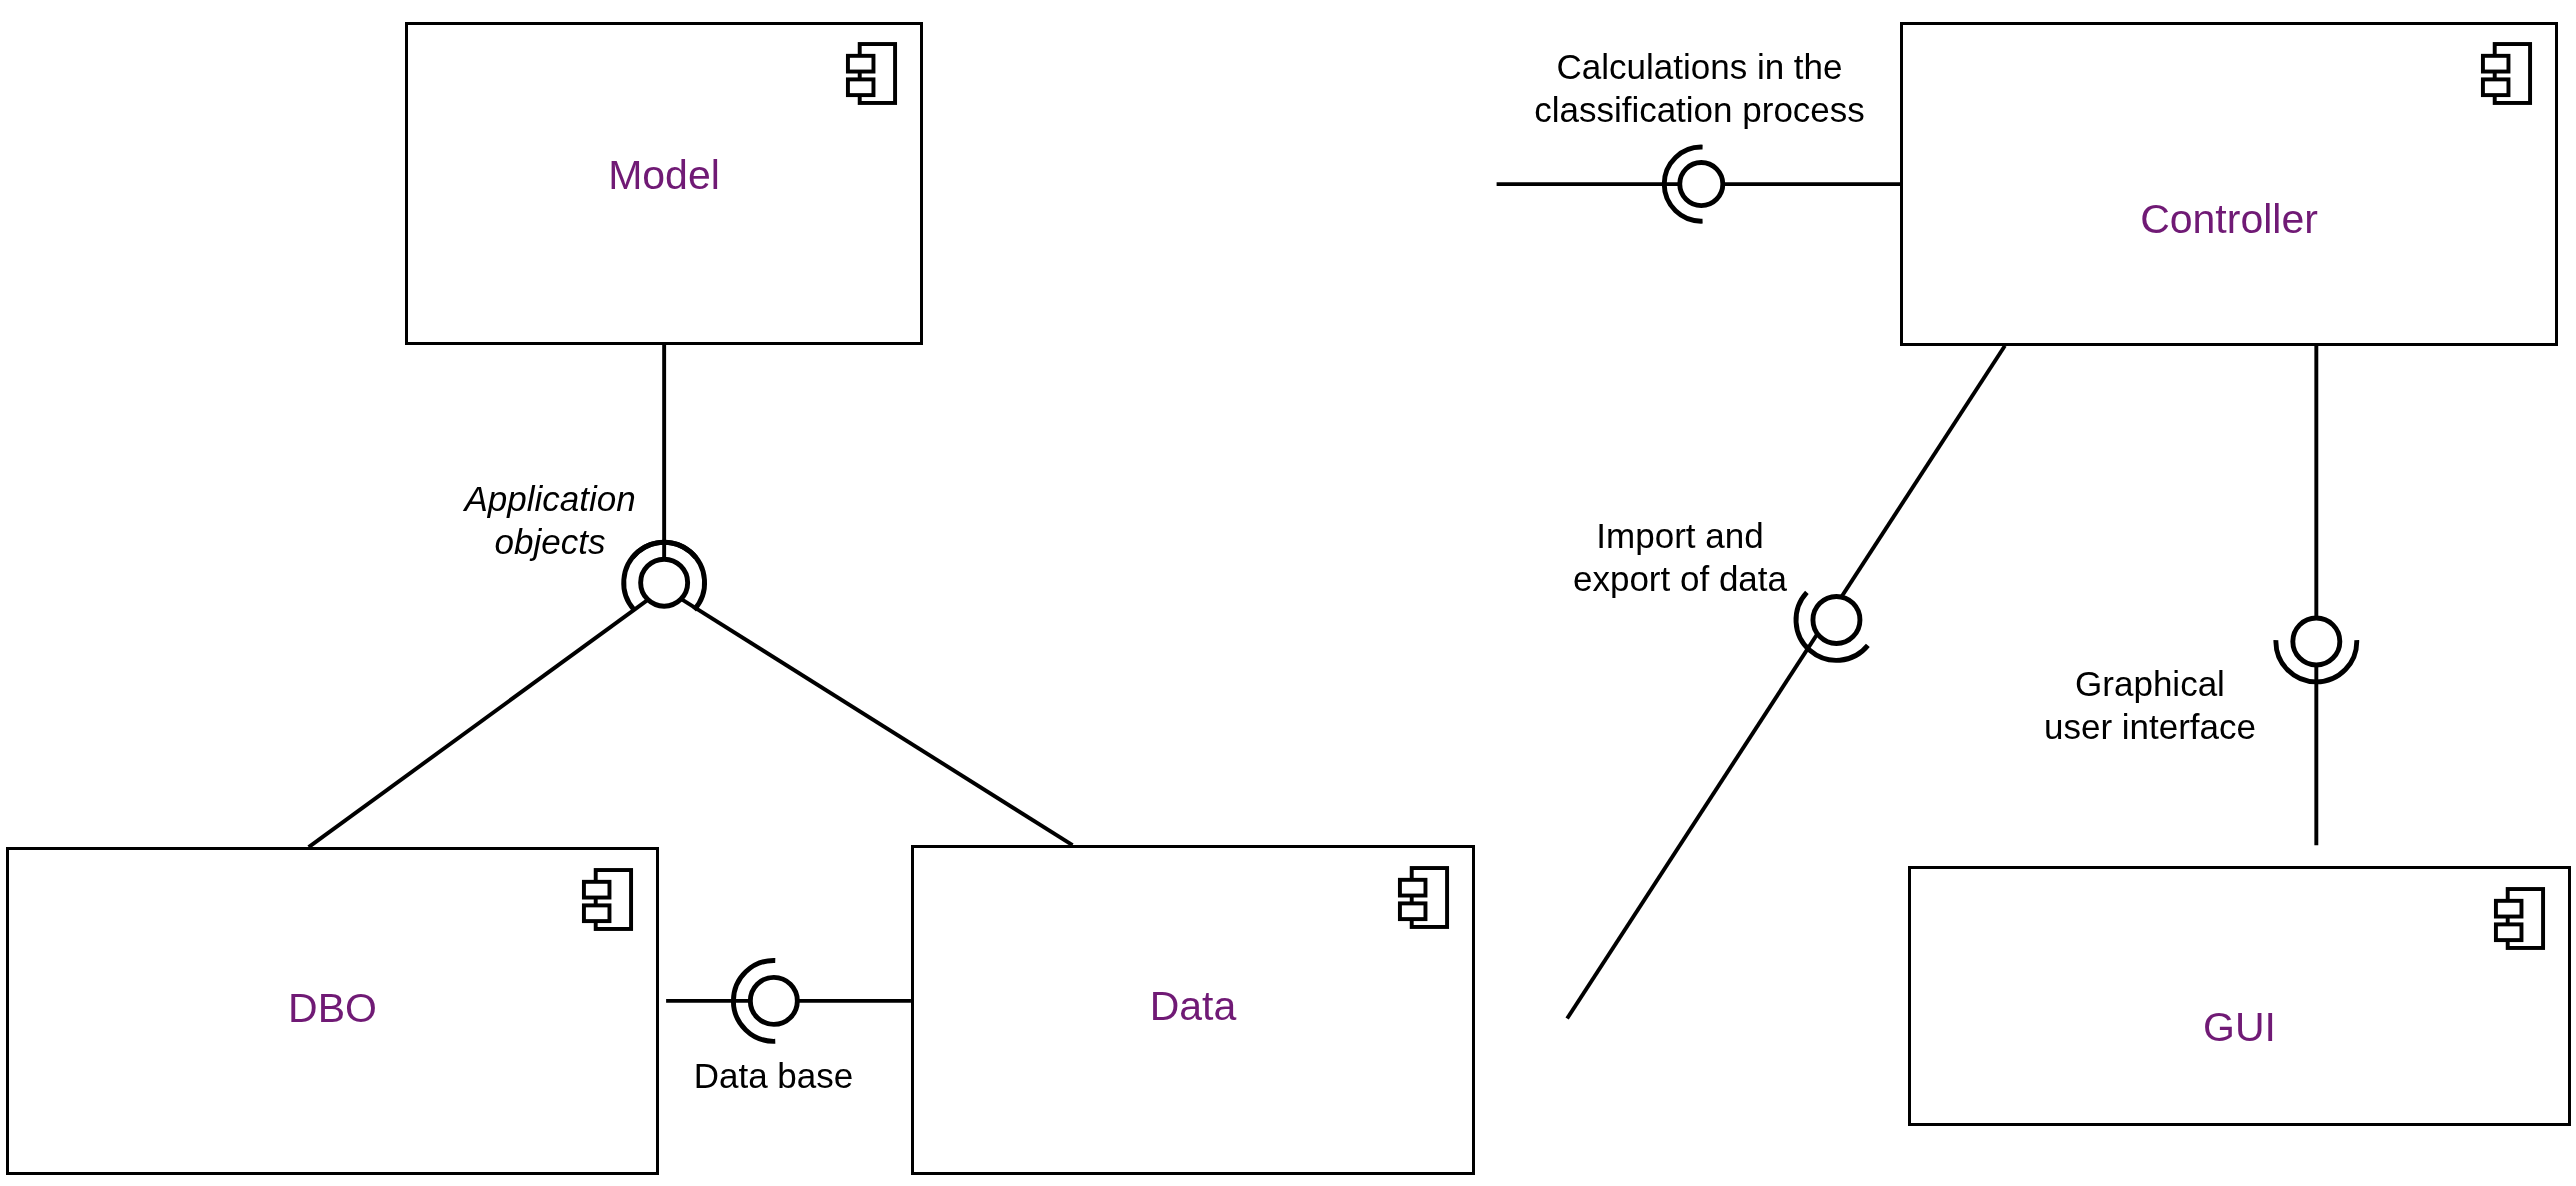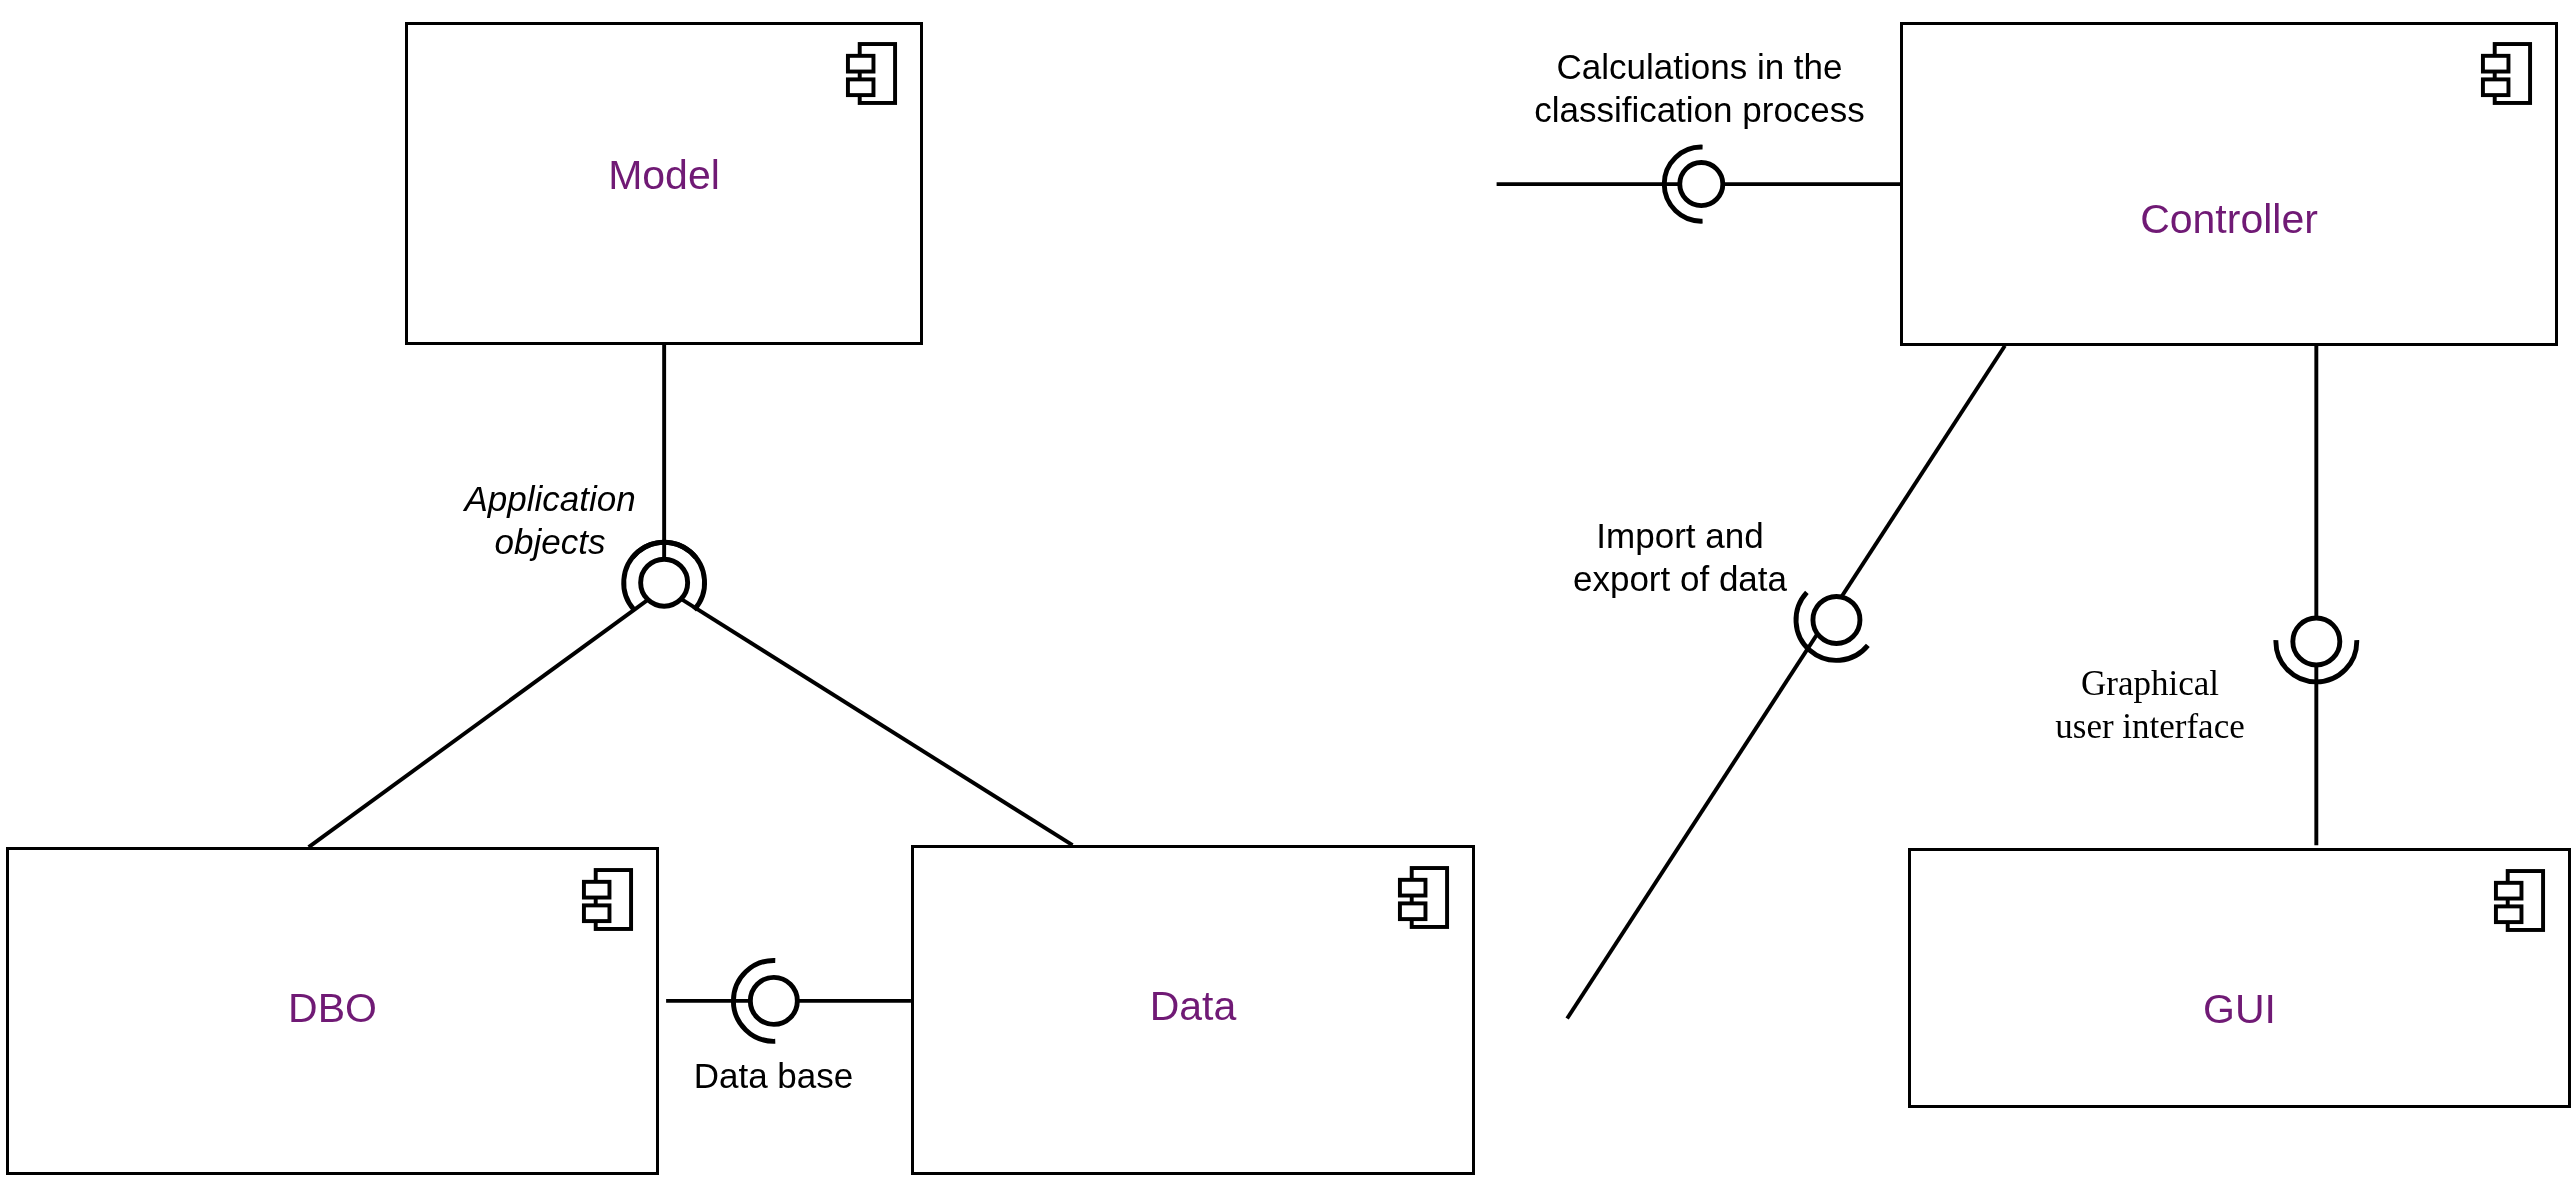--- a/index.html
+++ b/index.html
@@ -71,31 +71,31 @@
       <div class="comp-label" style="top: 135px;">DBO</div>
     </div>
     <div class="component" style="left: 911px; top: 845px; width: 564px; height: 330px;">
       <div class="comp-icon" style="right: 21.5px; top: 13.7px;"><svg width="55" height="71" viewBox="0 0 56 72">
           <rect x="16" y="6" width="36" height="60" fill="#ffffff" stroke="#000000" stroke-width="4"></rect>
           <rect x="4" y="18" width="26" height="16" fill="#ffffff" stroke="#000000" stroke-width="4"></rect>
           <rect x="4" y="42" width="26" height="16" fill="#ffffff" stroke="#000000" stroke-width="4"></rect>
         </svg></div>
       <div class="comp-label" style="top: 135px;">Data</div>
     </div>
-    <div class="component" style="left: 1908px; top: 848px; width: 663px; height: 260px;">
+    <div class="component" style="left: 1908px; top: 866px; width: 663px; height: 260px;">
       <div class="comp-icon" style="right: 21.5px; top: 13.7px;"><svg width="55" height="71" viewBox="0 0 56 72">
           <rect x="16" y="6" width="36" height="60" fill="#ffffff" stroke="#000000" stroke-width="4"></rect>
           <rect x="4" y="18" width="26" height="16" fill="#ffffff" stroke="#000000" stroke-width="4"></rect>
           <rect x="4" y="42" width="26" height="16" fill="#ffffff" stroke="#000000" stroke-width="4"></rect>
         </svg></div>
       <div class="comp-label" style="top: 135px;">GUI</div>
     </div>
     <div class="edge-label" style="left: 1494px; top: 45px; width: 411px;">Calculations in the
 classification process</div>
     <div class="edge-label" style="left: 418px; top: 477px; width: 264px; font-style: italic;">Application
 objects</div>
     <div class="edge-label" style="left: 1528px; top: 514px; width: 304px;">Import and
 export of data</div>
-    <div class="edge-label" style="left: 2008px; top: 662px; width: 284px; font-family: Liberation Serif, serif;">Graphical
+    <div class="edge-label" style="left: 2008px; top: 662px; width: 284px;">Graphical
 user interface</div>
     <div class="edge-label" style="left: 646px; top: 1054px; width: 255px;">Data base</div>
   </div>
 
 
 </body></html>

